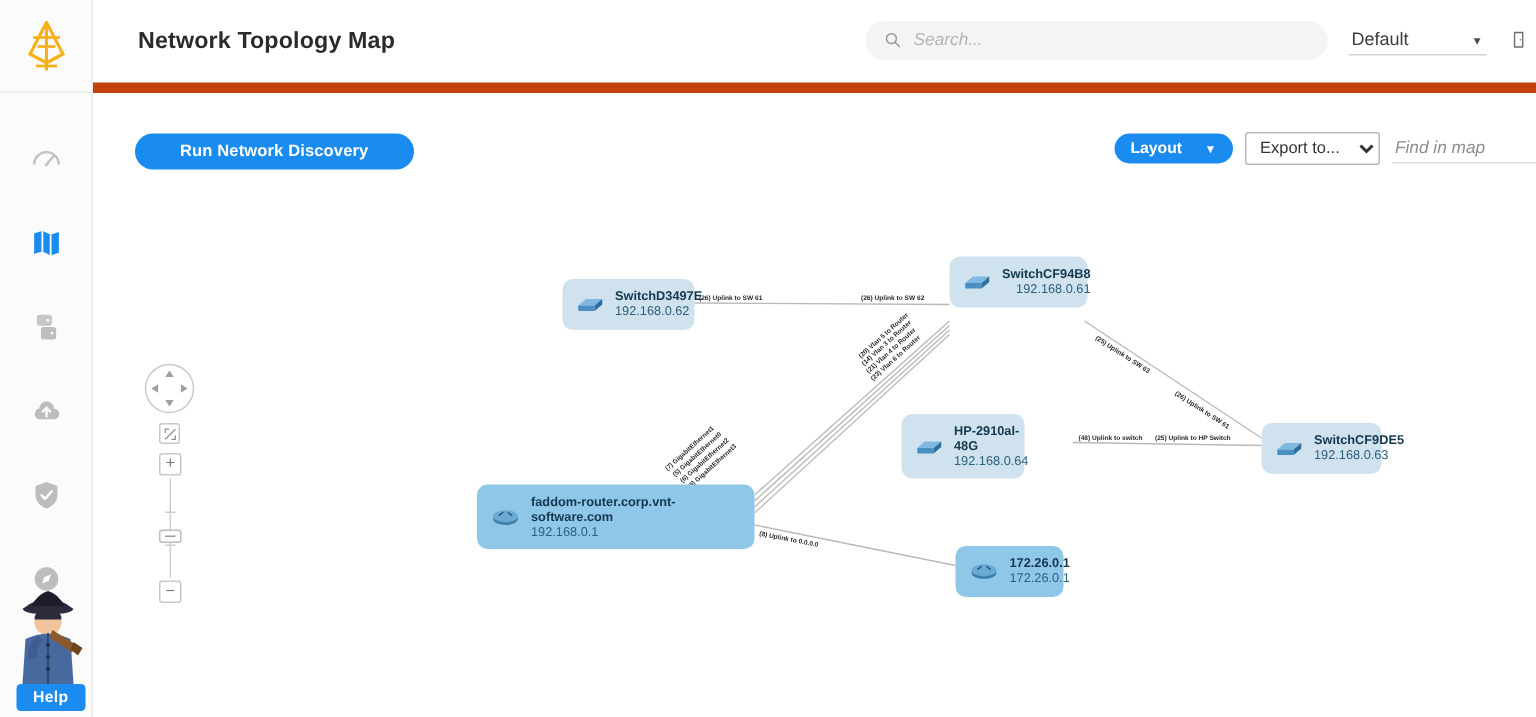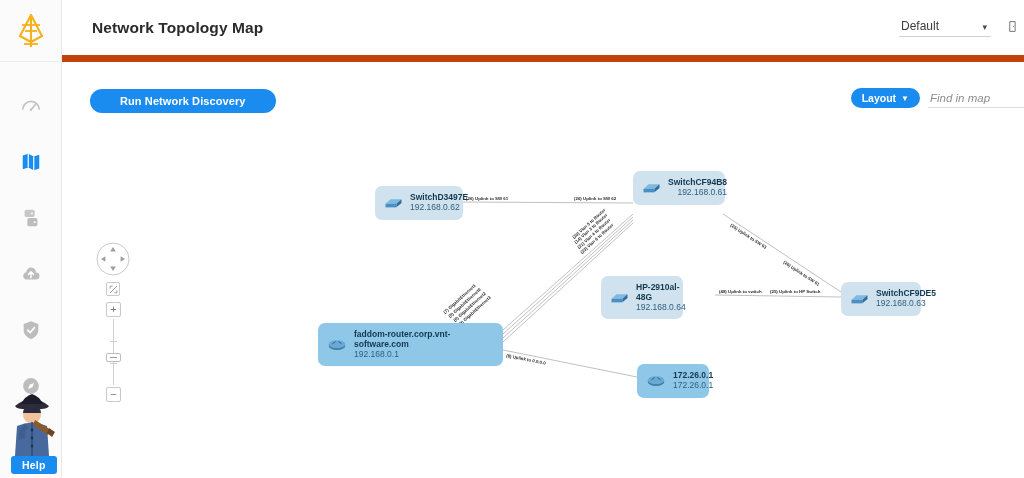--- a/index.html
+++ b/index.html
@@ -80,21 +80,21 @@
     font-size: 11px; font-weight: 700; padding: 6px 30px; cursor: pointer;
     font-family: "Liberation Sans", sans-serif; letter-spacing: .1px;
   }
   .toolbar-right {
     position: absolute; right: 0px; top: 26px;
     display: flex; align-items: center; gap: 8px;
   }
   .layout-btn {
     background: #1a8cf0; color: #fff; border: 0; border-radius: 11px;
     font-size: 10.5px; font-weight: 700; padding: 4px 11px; cursor: pointer;
-    display: flex; align-items: center; gap: 5px;
+    display: flex; align-items: center; gap: 15px;
     font-family: "Liberation Sans", sans-serif;
     margin-left: 28px;
   }
   .layout-caret { font-size: 8px; }
   .export-select {
     width: 90px; font-size: 11px; color: #333; padding: 3px 5px;
     border: 1px solid #b9b9b9; border-radius: 2px; background: #fff;
     outline: none; font-family: "Liberation Sans", sans-serif; cursor: pointer;
   }
   .findmap-input {
@@ -230,40 +230,50 @@
       <path d="M22 38 Q14 44 16 54 L22 52 Q21 44 26 41 Z" fill="#3f5e90"></path>
     </svg>
     <div class="help-btn">Help</div>
   </aside>
 
   <section class="main">
 
     <header class="topbar">
       <div class="page-title">Network Topology Map</div>
       <div class="topbar-right">
+        <div class="search-wrap">
+          <svg width="13" height="13" viewBox="0 0 24 24">
+            <circle cx="10.5" cy="10.5" r="6.6" fill="none" stroke="#9b9b9b" stroke-width="2"></circle>
+            <path d="M15.4 15.4 L21 21" stroke="#9b9b9b" stroke-width="2" stroke-linecap="round"></path>
+          </svg>
+          <input class="search-input" type="text" placeholder="Search..." style="">
+        </div>
         <div class="select-shell">
           <select class="profile-select">
             <option>Default</option>
           </select>
           <span class="select-caret">▾</span>
         </div>
         <svg class="door-icon" width="15" height="17" viewBox="0 0 24 24">
           <path d="M5 3 L15 3 L15 21 L5 21 Z" fill="none" stroke="#6d6d6d" stroke-width="1.7"></path>
           <circle cx="12.3" cy="12" r="1" fill="#6d6d6d"></circle>
         </svg>
       </div>
     </header>
 
     <div class="toolbar">
       <button class="discovery-btn">Run Network Discovery</button>
       <div class="toolbar-right">
         <button class="layout-btn">
           <span>Layout</span>
           <span class="layout-caret">▼</span>
         </button>
+        <select class="export-select">
+          <option>Export to...</option>
+        </select>
         <input class="findmap-input" type="text" placeholder="Find in map" style="">
       </div>
     </div>
 
     <div class="canvas">
 
       <svg class="map-svg" viewBox="0 0 962 364" preserveAspectRatio="none">
         <defs>
           <style>.e{stroke:#b9b9b9;stroke-width:.9;fill:none}</style>
         </defs>

